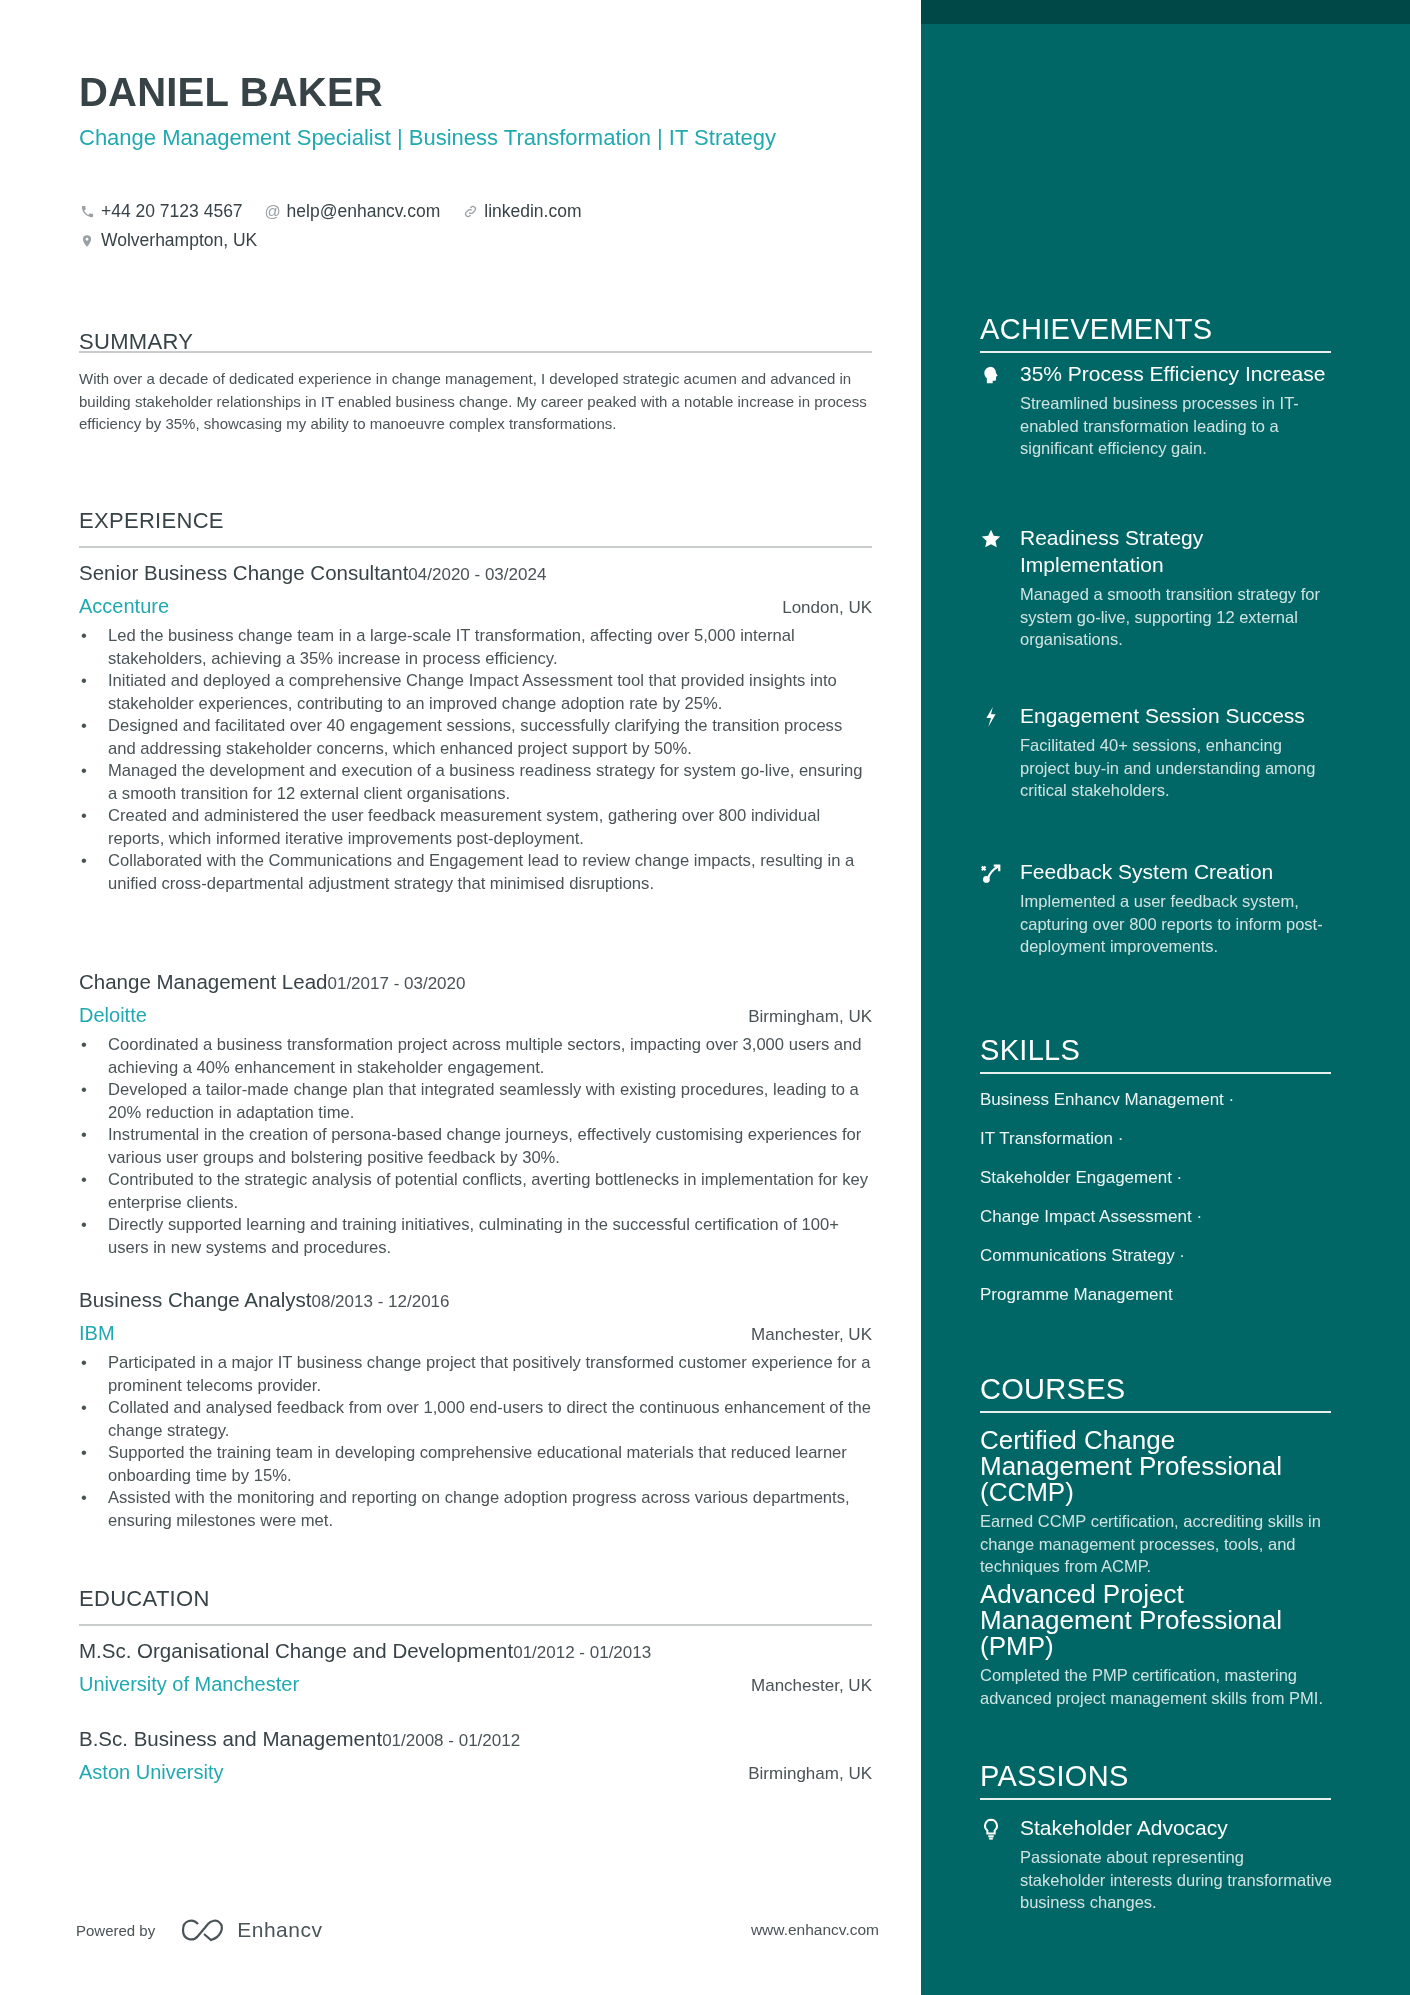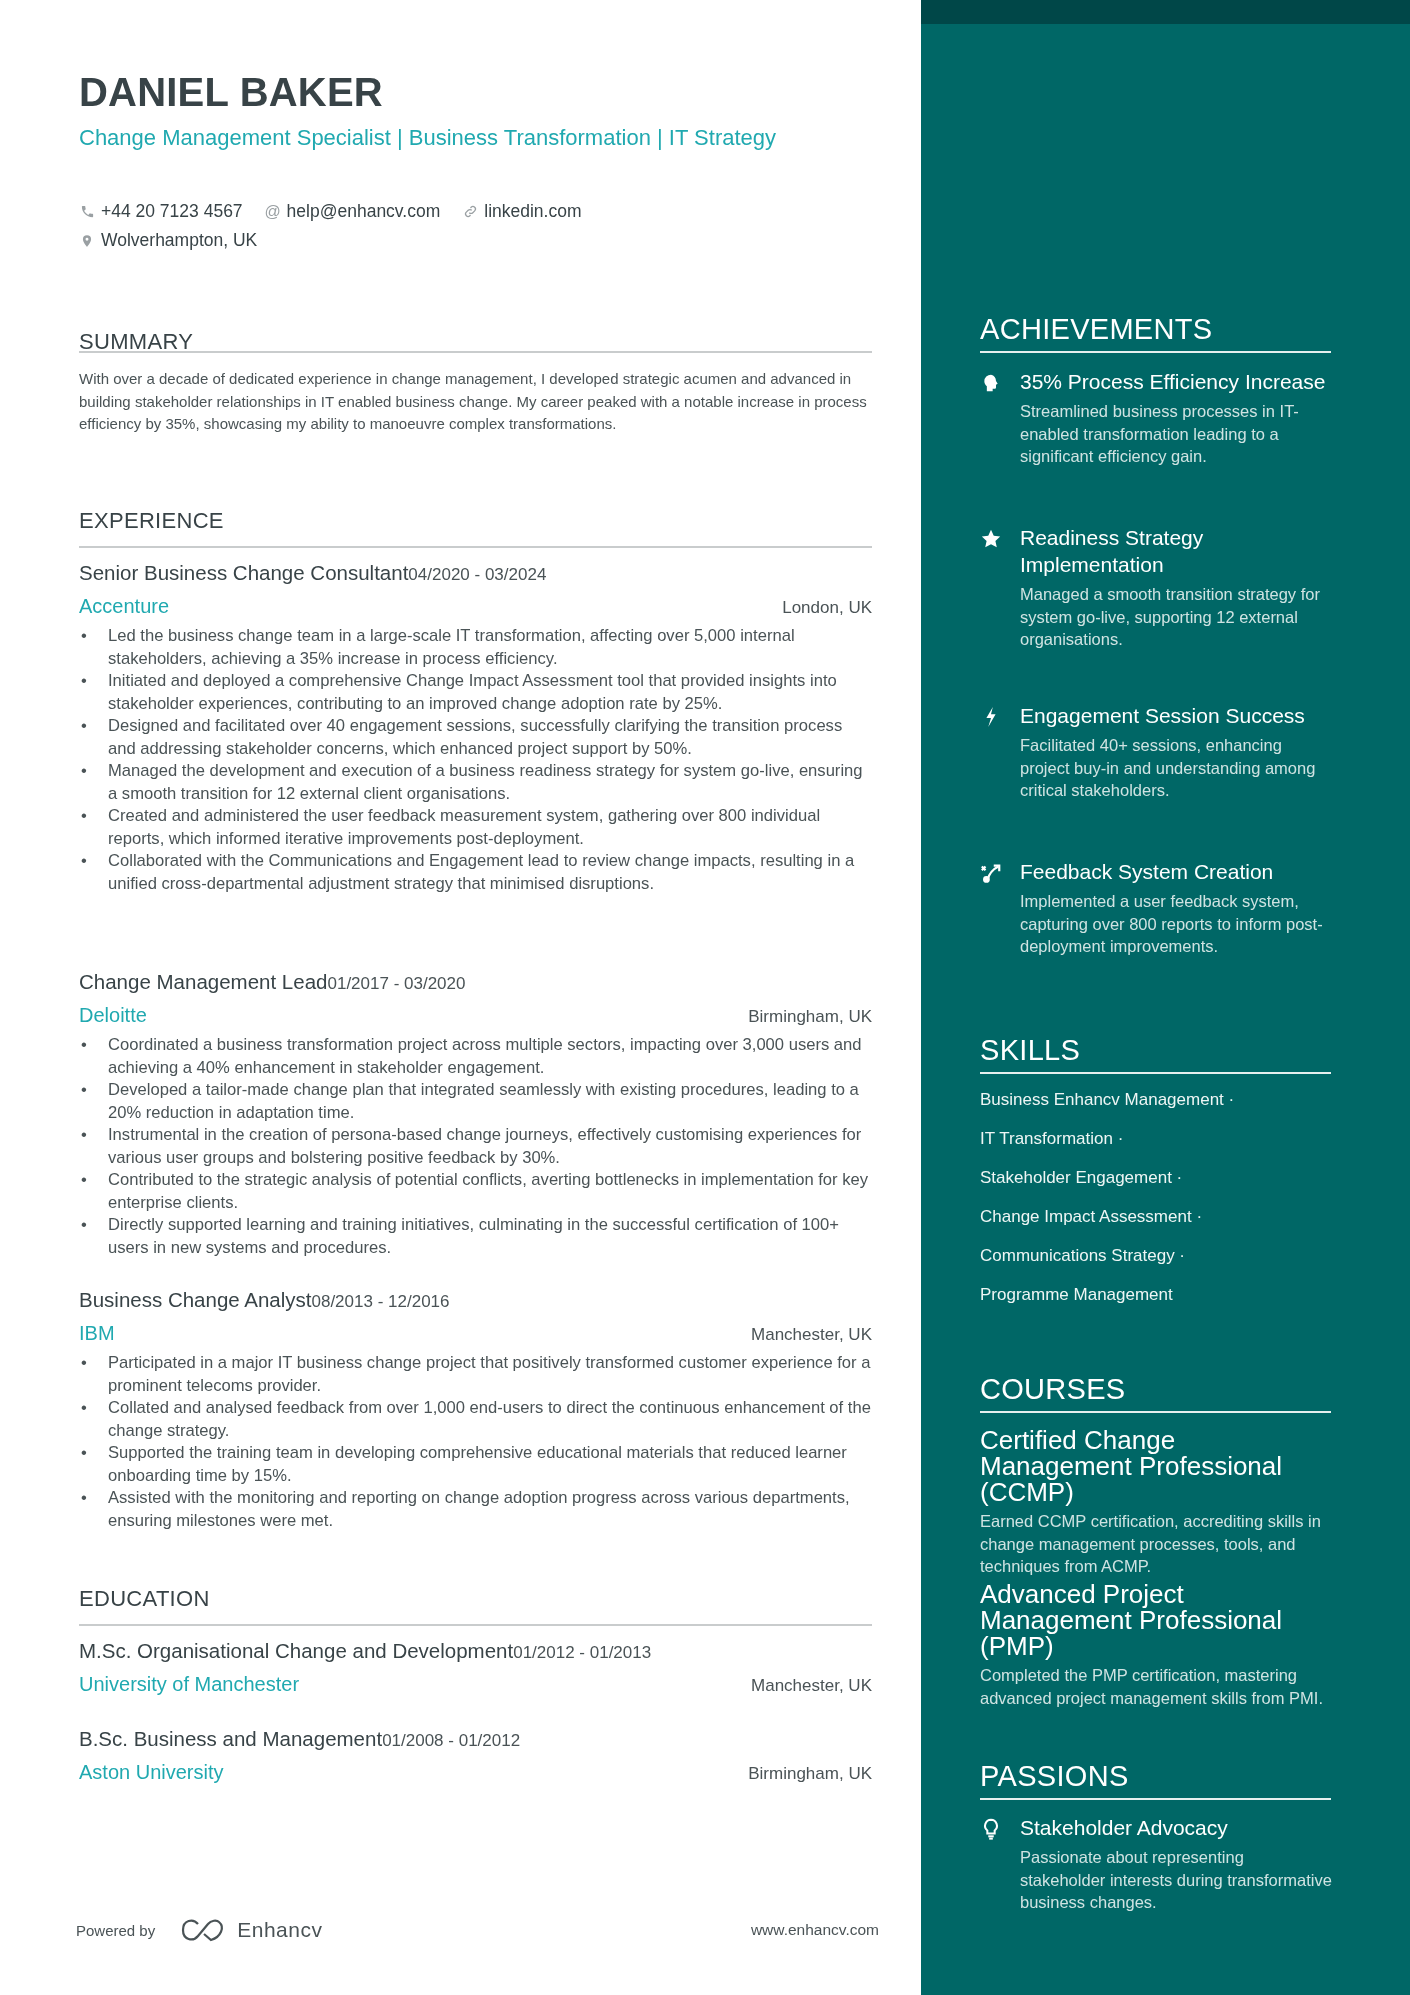--- a/index.html
+++ b/index.html
@@ -196,21 +196,21 @@
       <path d="M17 7 C12 1, 2 3, 2 13 C2 23, 12 25, 17 19 L27 7 C30 3, 36 3, 38 5 C44 10, 40 20, 30 23 L23 17"></path>
     </svg>
     <span class="logo-text">Enhancv</span>
   </div>
   <span class="footer-url">www.enhancv.com</span>
 </div>
 
 <div class="s-title" style="top:313px;">ACHIEVEMENTS</div>
 <div class="s-rule" style="top:351px;"></div>
 
-<div class="ach" style="top:368px;">
+<div class="ach" style="top:360px;">
   <span class="ach-icon">
     <svg width="20" height="20" viewBox="0 0 24 24">
         <path fill="#fff" d="M12 2a8 8 0 0 0-8 8c0 2.6 1.2 4.5 3 5.8V22h7v-3h2.5a1.5 1.5 0 0 0 1.5-1.5V14l2-1-2-3.5A8 8 0 0 0 12 2z"></path>
       </svg>
   </span>
   <div class="ach-title">35% Process Efficiency Increase</div>
   <div class="ach-desc">Streamlined business processes in IT-enabled transformation leading to a significant efficiency gain.</div>
 </div>
 
 <div class="ach" style="top:524px;">

